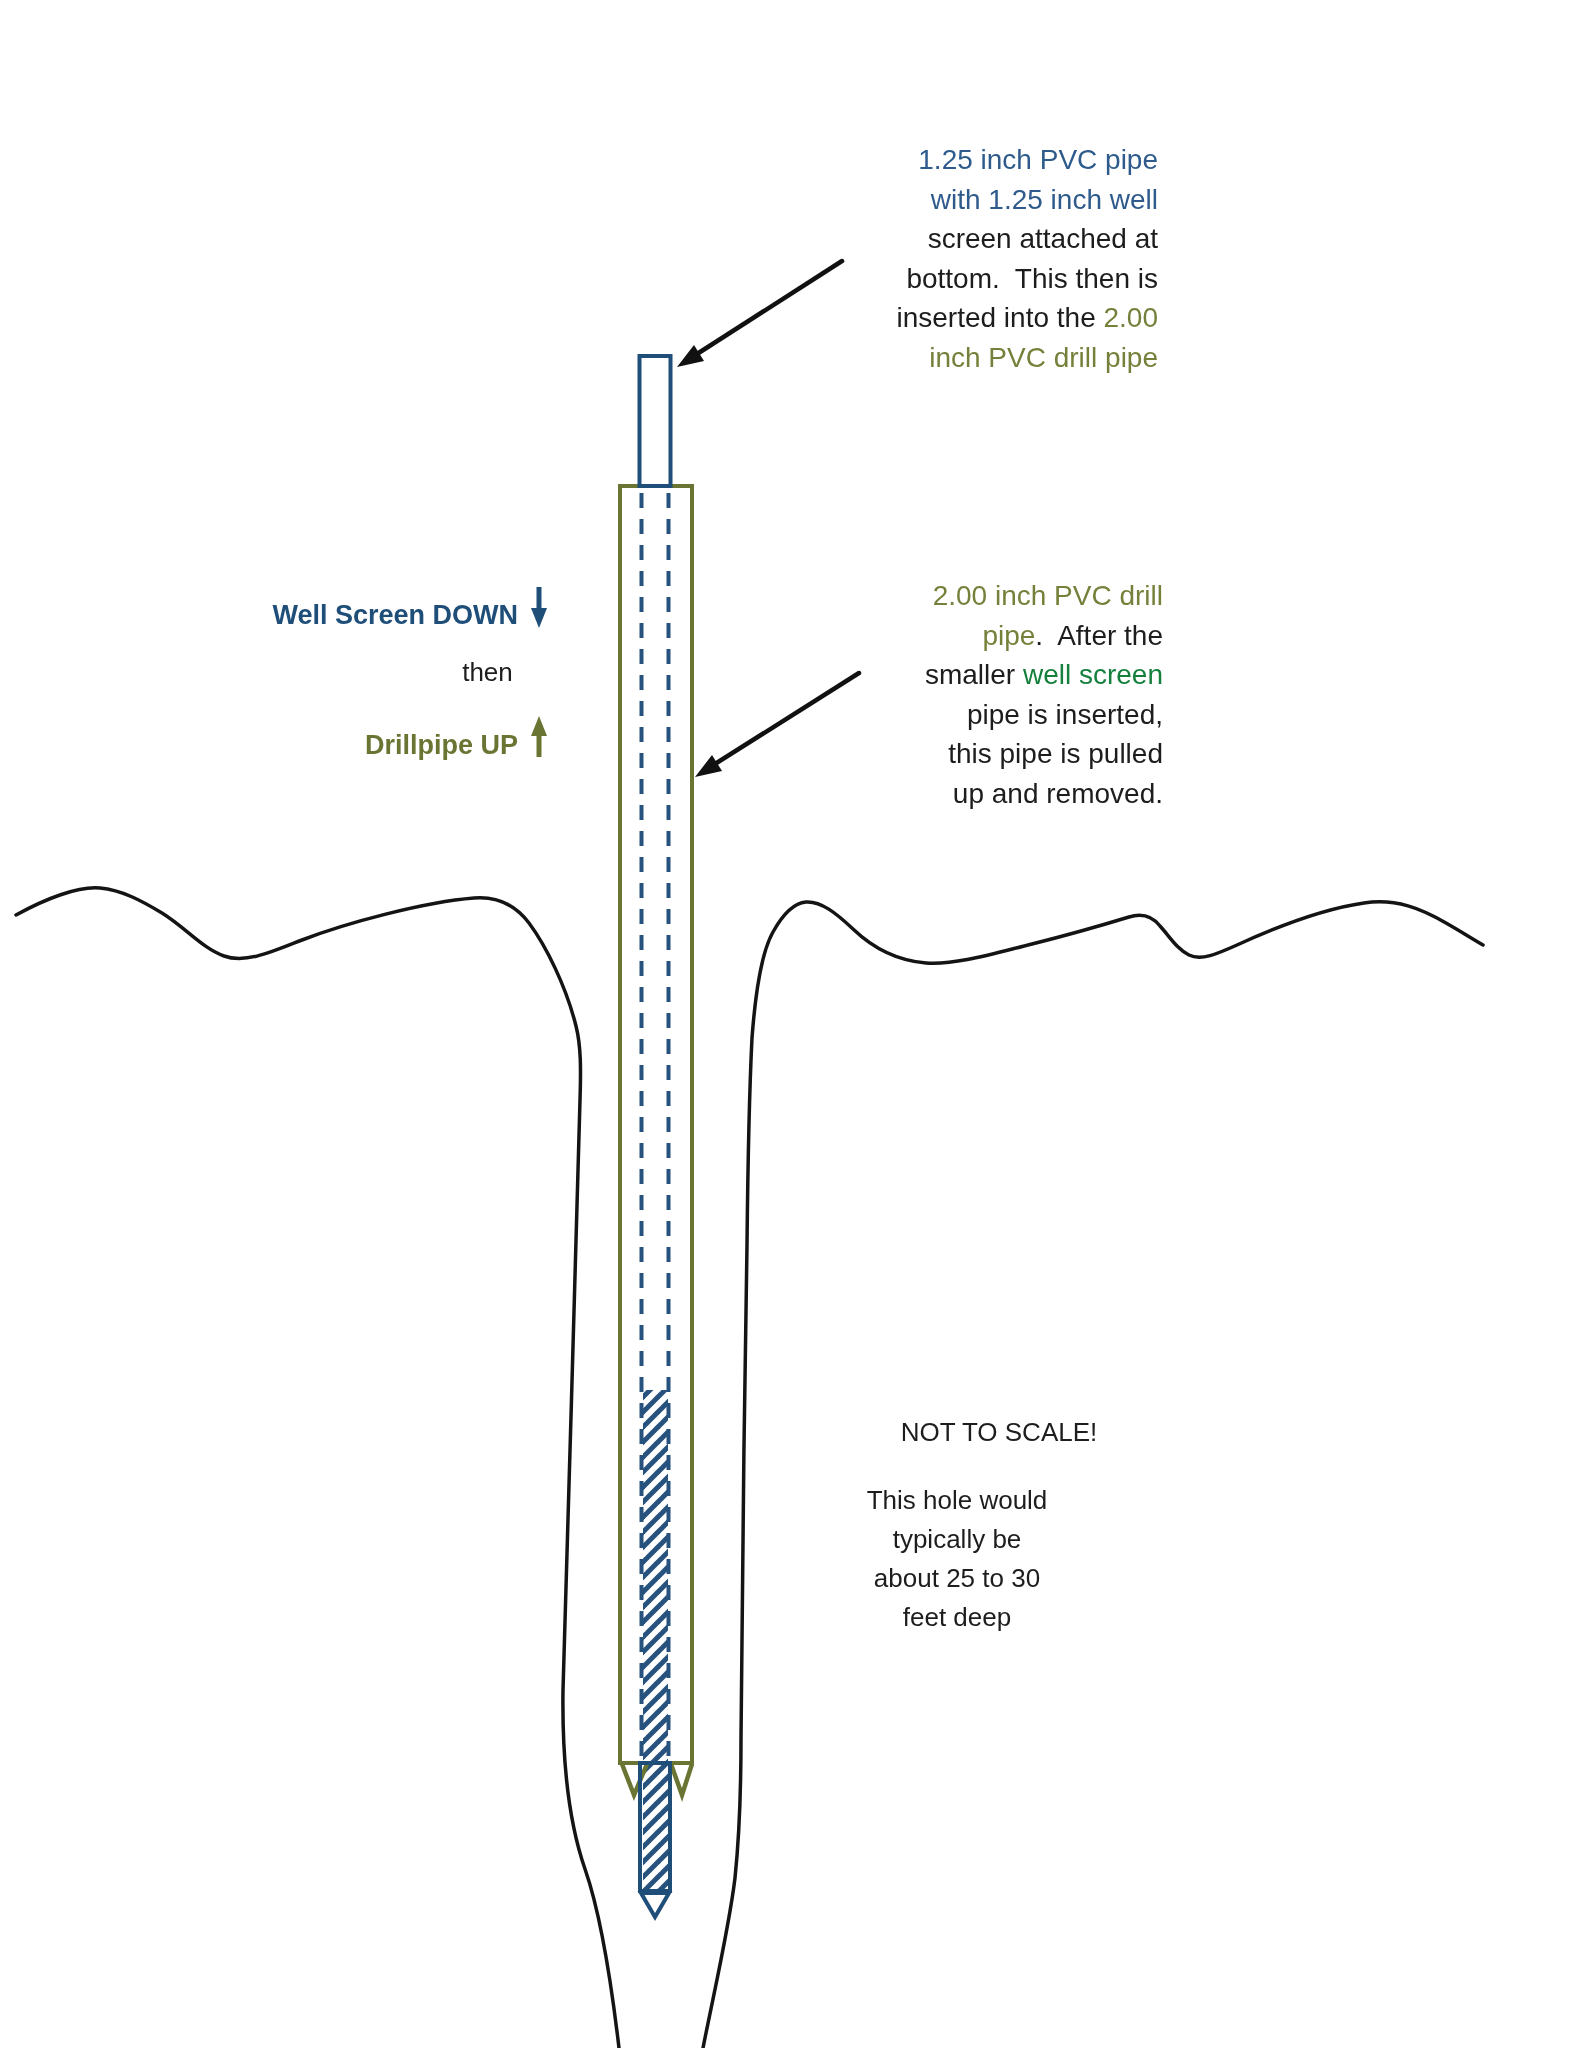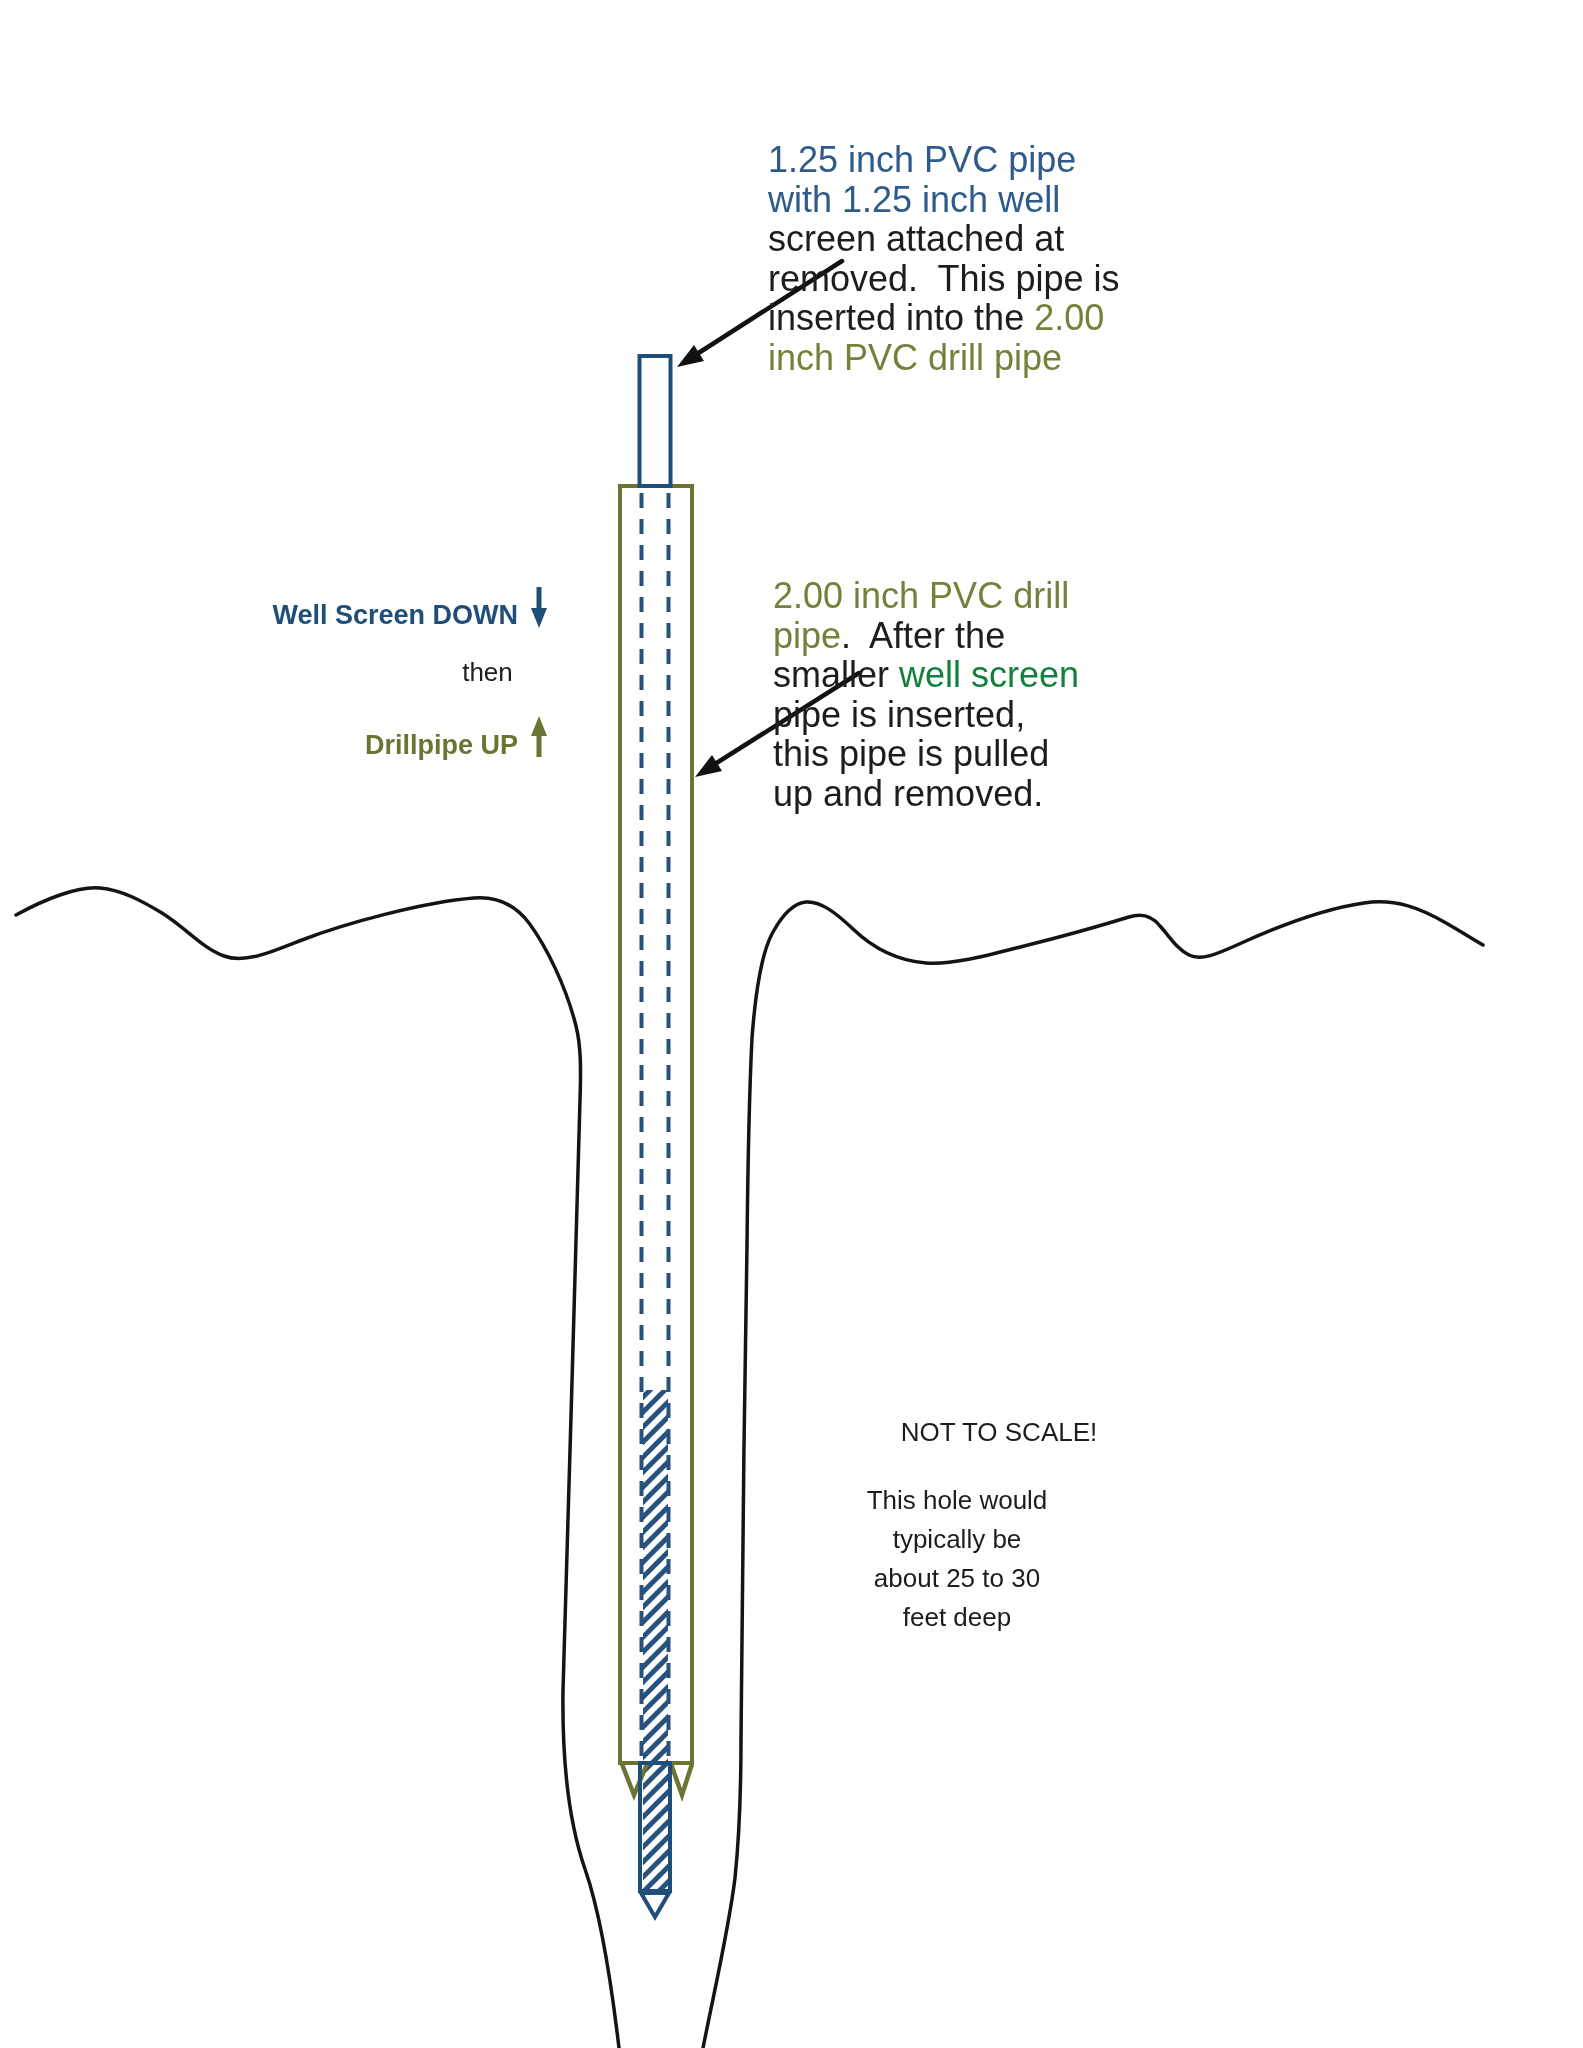--- a/index.html
+++ b/index.html
@@ -7,22 +7,22 @@
     position:relative;
     width:1583px;height:2048px;
     background:#ffffff;
     overflow:hidden;
     font-family:"Liberation Sans", sans-serif;
   }
   #linework{position:absolute;left:0;top:0;}
   .txt{position:absolute;}
   .line{white-space:pre;}
   .callout{
-    text-align:left;
-    font-size:36px;
+    text-align:right;
+    font-size:28px;
     line-height:39.5px;
     color:#1d1d1d;
   }
   .note{
     text-align:center;
     font-size:26px;
     line-height:39px;
     color:#1d1d1d;
   }
   .blue{color:#2e5b8c;}
@@ -113,21 +113,21 @@
     <polygon points="677,367 694,345 704,361" fill="#111111"></polygon>
 
     <line x1="859" y1="673" x2="715" y2="764" stroke="#111111" stroke-width="4.5" stroke-linecap="round"></line>
     <polygon points="695,777 712,755 722,771" fill="#111111"></polygon>
   </svg>
 
   <div class="txt callout" style="left:768px;top:140px;width:390px;">
     <div class="line blue">1.25 inch PVC pipe</div>
     <div class="line blue">with 1.25 inch well</div>
     <div class="line">screen attached at</div>
-    <div class="line">removed.  This pipe is</div>
+    <div class="line">bottom.  This then is</div>
     <div class="line"><span>inserted into the </span><span class="olive">2.00</span></div>
     <div class="line olive">inch PVC drill pipe</div>
   </div>
 
   <div class="txt callout" style="left:773px;top:528px;width:390px;margin-top:48px;">
     <div class="line olive">2.00 inch PVC drill</div>
     <div class="line"><span class="olive">pipe</span><span>.  After the</span></div>
     <div class="line"><span>smaller </span><span class="blue-light">well screen</span></div>
     <div class="line">pipe is inserted,</div>
     <div class="line">this pipe is pulled</div>

